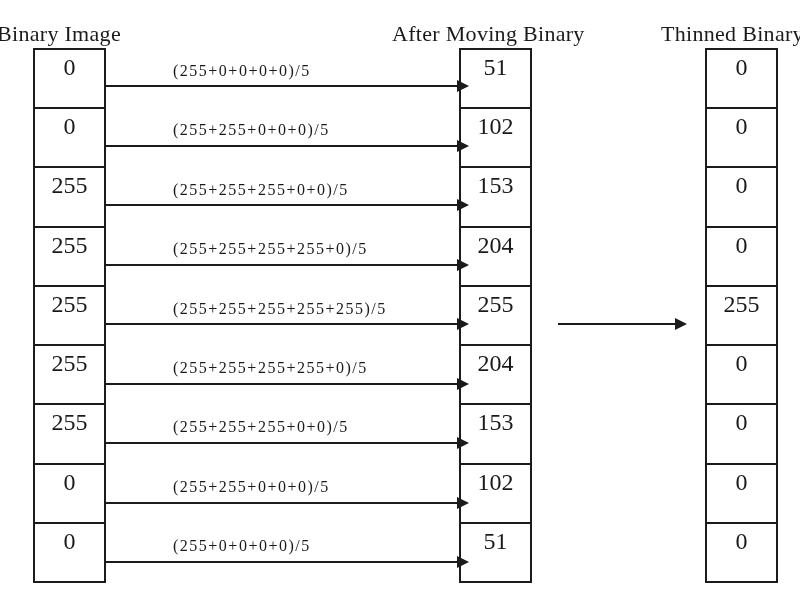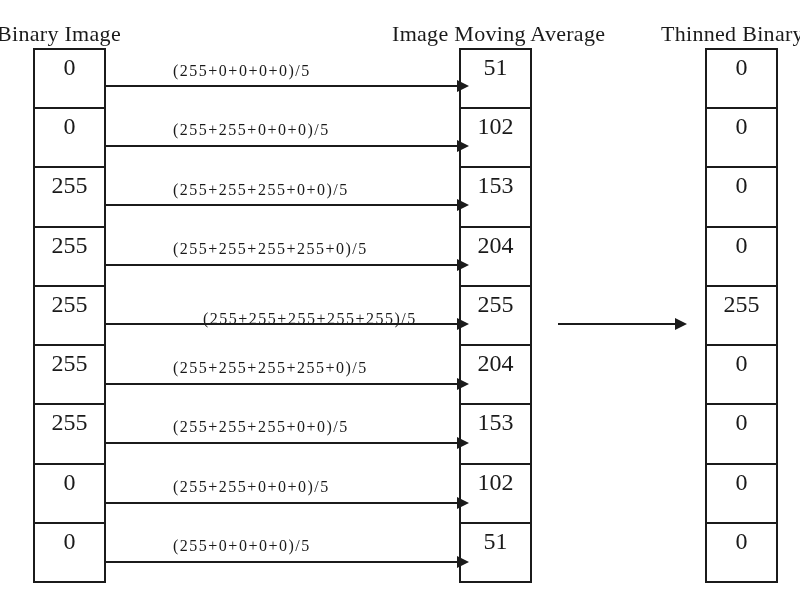--- a/index.html
+++ b/index.html
@@ -88,33 +88,33 @@
     left: 173px;
     font-size: 16px;
     line-height: 22px;
     letter-spacing: 1.5px;
     white-space: nowrap;
   }
   #formula-1 { top: 60px; }
   #formula-2 { top: 119px; }
   #formula-3 { top: 179px; }
   #formula-4 { top: 238px; }
-  #formula-5 { top: 308px; margin-left: 30px; }
+  #formula-5 { top: 298px; }
   #formula-6 { top: 357px; }
   #formula-7 { top: 416px; }
   #formula-8 { top: 476px; }
   #formula-9 { top: 535px; }
 </style>
 </head>
 <body>
 
 <div id="stage">
 
   <div class="col-title" id="title-binary">Binary Image</div>
-  <div class="col-title" id="title-average">Image Moving Average</div>
+  <div class="col-title" id="title-average">After Moving Binary</div>
   <div class="col-title" id="title-thinned">Thinned Binary</div>
 
   <div class="pixel-col" id="col-binary">
     <div class="cell">0</div>
     <div class="cell">0</div>
     <div class="cell">255</div>
     <div class="cell">255</div>
     <div class="cell">255</div>
     <div class="cell">255</div>
     <div class="cell">255</div>

